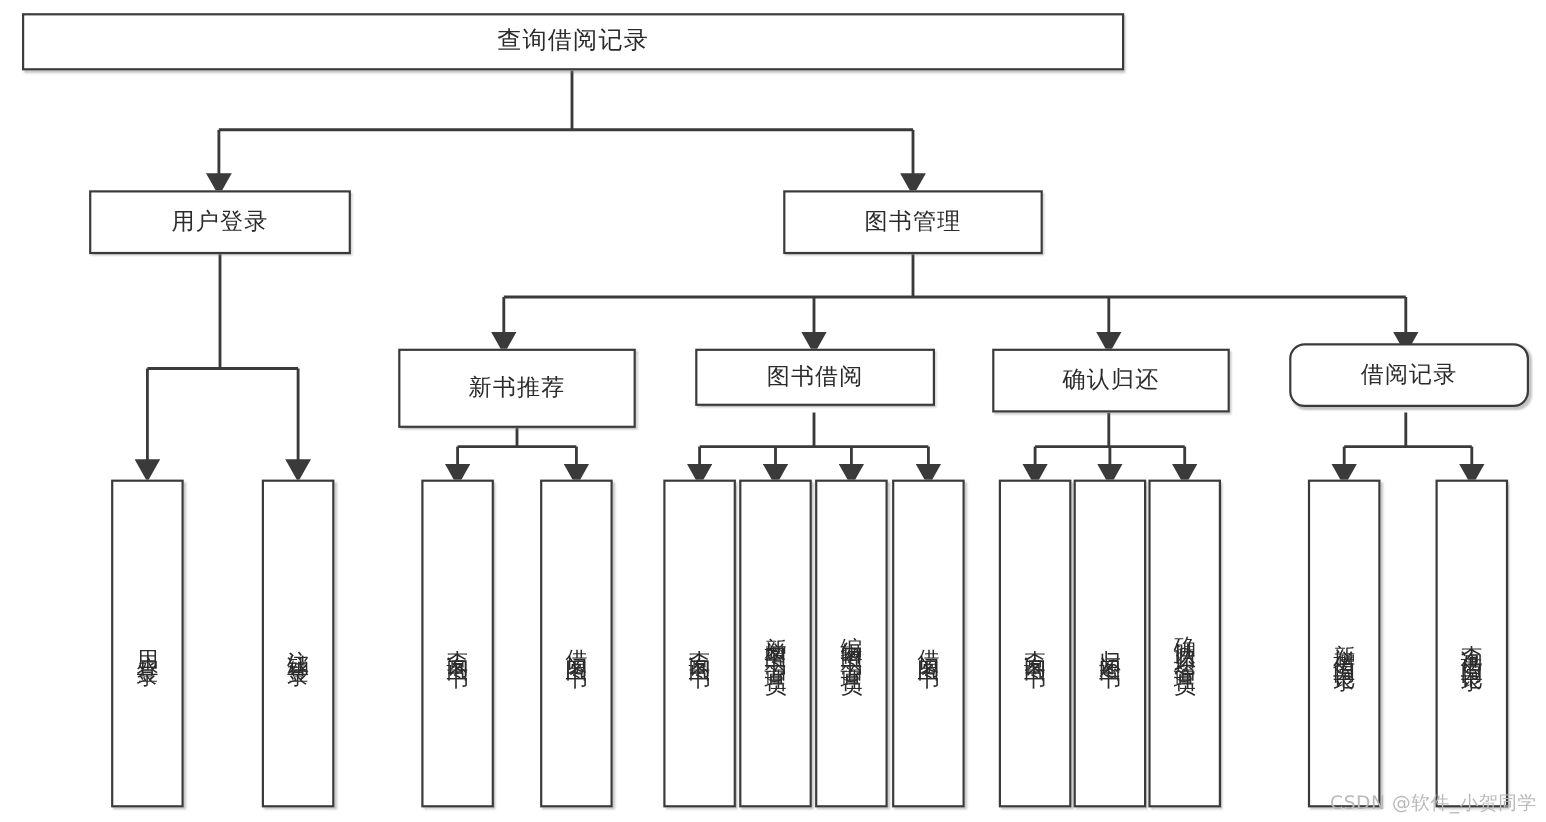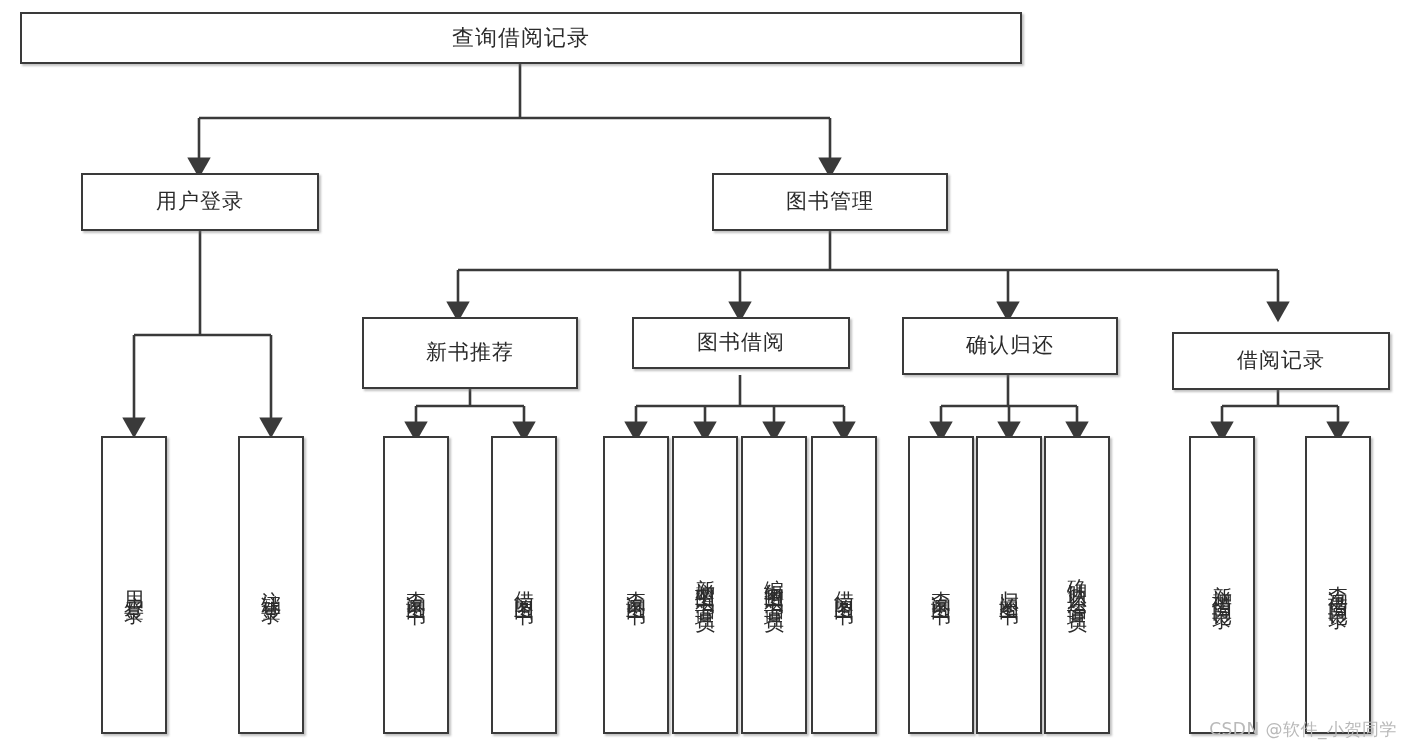--- a/index.html
+++ b/index.html
@@ -140,21 +140,21 @@
 
   <div class="node h" style="left:362px; top:317px; width:216px; height:72px;">
     <span>新书推荐</span>
   </div>
   <div class="node h" style="left:632px; top:317px; width:218px; height:52px;">
     <span>图书借阅</span>
   </div>
   <div class="node h" style="left:902px; top:317px; width:216px; height:58px;">
     <span>确认归还</span>
   </div>
-  <div class="node h" style="left:1172px; top:332px; width:218px; height:58px;">
+  <div class="node h" style="left:1172px; top:312px; width:218px; height:58px;border-radius:14px;">
     <span>借阅记录</span>
   </div>
 
   <div class="node v" style="left:101px; top:436px; width:66px; height:298px;">
     <span class="vtext">用户登录</span>
   </div>
   <div class="node v" style="left:238px; top:436px; width:66px; height:298px;">
     <span class="vtext">注销登录</span>
   </div>
 

